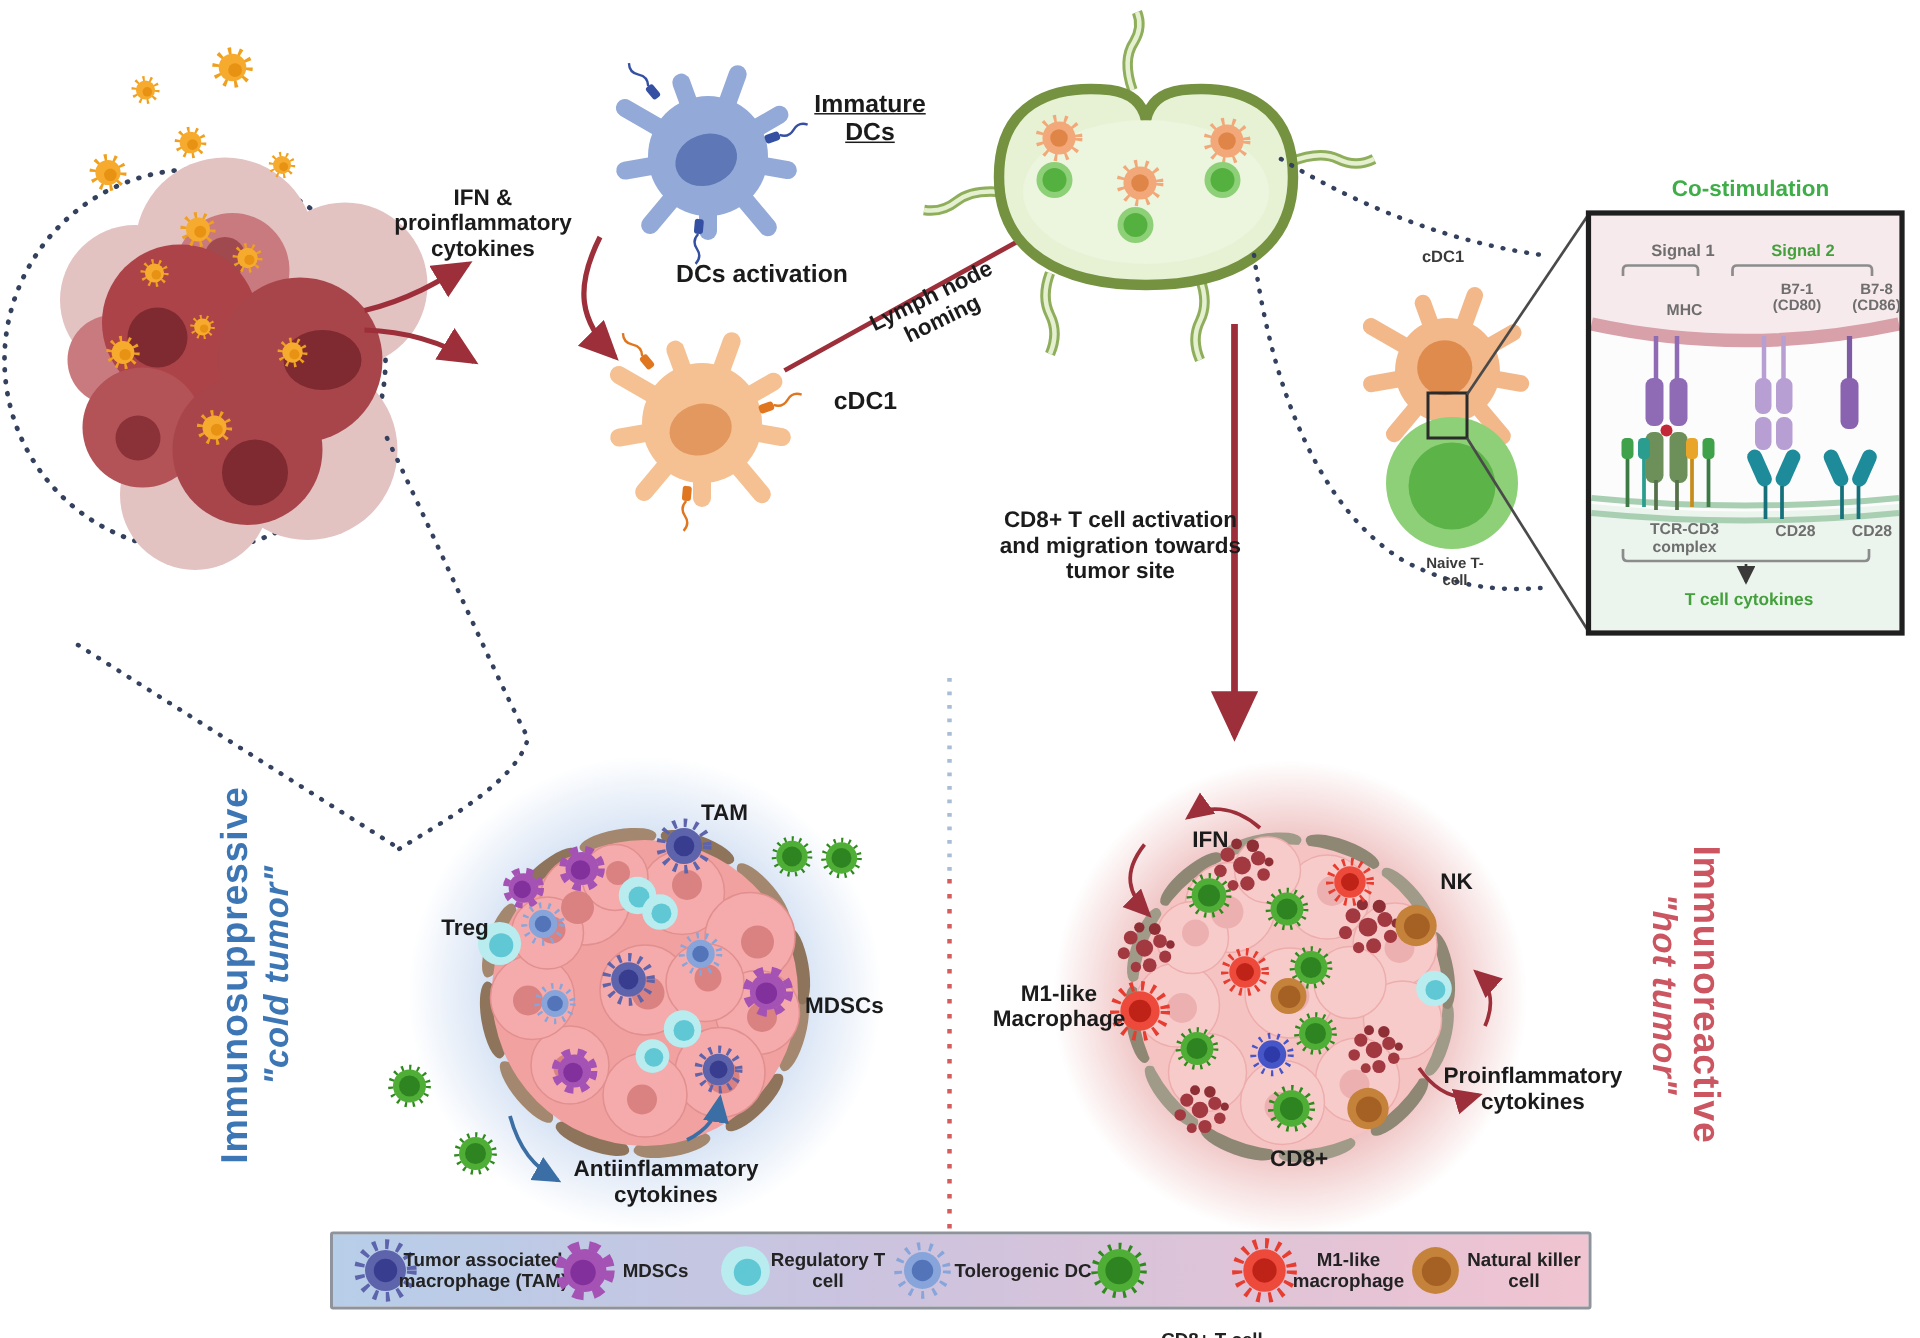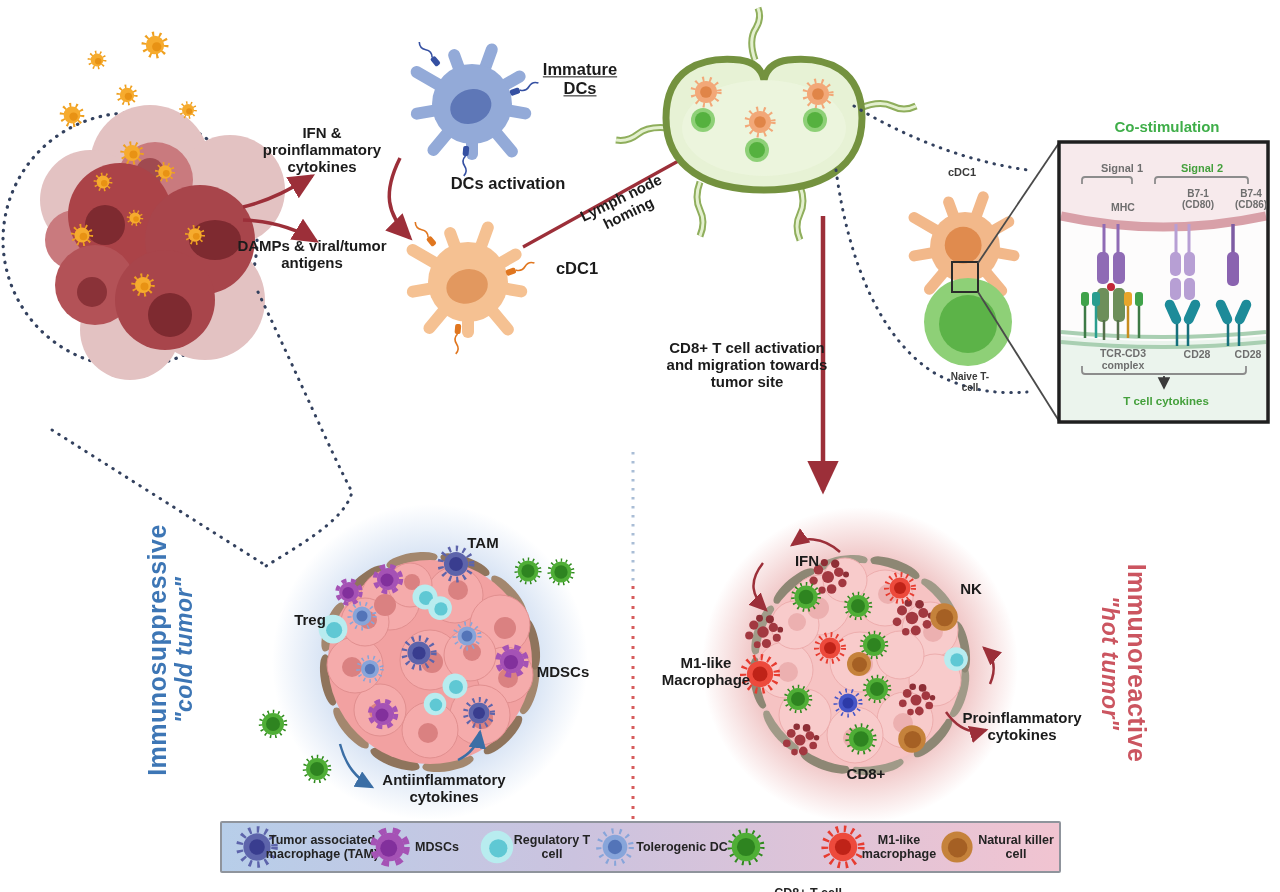--- a/index.html
+++ b/index.html
@@ -433,35 +433,34 @@
           <circle r="5.5" fill="#2d3aa8"></circle>
   </g>
   <path d="M840,552 C822,536 803,537 792,545" fill="none" stroke="#9c2f39" stroke-width="2.5" marker-end="url(#arR)"></path>
   <path d="M763,563 C748,582 752,596 766,610" fill="none" stroke="#9c2f39" stroke-width="2.5" marker-end="url(#arR)"></path>
   <path d="M990,684 C997,668 993,656 984,648" fill="none" stroke="#9c2f39" stroke-width="2.5" marker-end="url(#arR)"></path>
   <path d="M946,712 C958,729 972,734 986,730" fill="none" stroke="#9c2f39" stroke-width="2.5" marker-end="url(#arR)"></path>
 </g>
 </svg>
 
 <div class="lbl sz15" style="left:322px;top:150px;width:145px;">IFN &amp; proinflammatory cytokines</div>
-<div class="lbl sz15" style="left:312px;top:255px;width:195px;">DAMPs &amp; viral/tumor antigens</div>
 <div class="lbl sz16" style="left:580px;top:79px;width:110px;text-decoration:underline;">Immature DCs</div>
 <div class="lbl sz16" style="left:508px;top:183px;width:170px;">DCs activation</div>
 <div class="lbl sz16" style="left:577px;top:268px;">cDC1</div>
 <div class="lbl sz15 rot" style="left:625px;top:206px;width:95px;">Lymph node homing</div>
 <div class="lbl sz15" style="left:747px;top:365px;width:165px;">CD8+ T cell activation and migration towards tumor site</div>
 <div class="lbl" style="left:962px;top:172px;font-size:11px;color:#3a3a3a;">cDC1</div>
 <div class="lbl" style="left:970px;top:382px;width:48px;font-size:10px;color:#3a3a3a;">Naive T-cell</div>
 
 <div class="lbl" style="left:1167px;top:127px;font-size:15px;color:#3fae49;">Co-stimulation</div>
 <div class="lbl inset-gray" style="left:1107px;top:168px;font-size:11px;">Signal 1</div>
 <div class="lbl inset-green" style="left:1202px;top:168px;font-size:11px;">Signal 2</div>
 <div class="lbl inset-gray" style="left:1108px;top:208px;font-size:10.5px;">MHC</div>
 <div class="lbl inset-gray" style="left:1183px;top:199px;width:46px;font-size:10px;">B7-1 (CD80)</div>
-<div class="lbl inset-gray" style="left:1236px;top:199px;width:46px;font-size:10px;">B7-4 (CD86)</div>
+<div class="lbl inset-gray" style="left:1236px;top:199px;width:46px;font-size:10px;">B7-8 (CD86)</div>
 <div class="lbl inset-gray" style="left:1108px;top:360px;width:66px;font-size:10.5px;">TCR-CD3 complex</div>
 <div class="lbl inset-gray" style="left:1182px;top:355px;font-size:10.5px;">CD28</div>
 <div class="lbl inset-gray" style="left:1233px;top:355px;font-size:10.5px;">CD28</div>
 <div class="lbl inset-green" style="left:1166px;top:401px;font-size:11.5px;">T cell cytokines</div>
 
 <div class="lbl sz15" style="left:310px;top:620px;">Treg</div>
 <div class="lbl sz15" style="left:483px;top:543px;">TAM</div>
 <div class="lbl sz15" style="left:563px;top:672px;">MDSCs</div>
 <div class="lbl sz15" style="left:444px;top:789px;width:155px;">Antiinflammatory cytokines</div>
 

